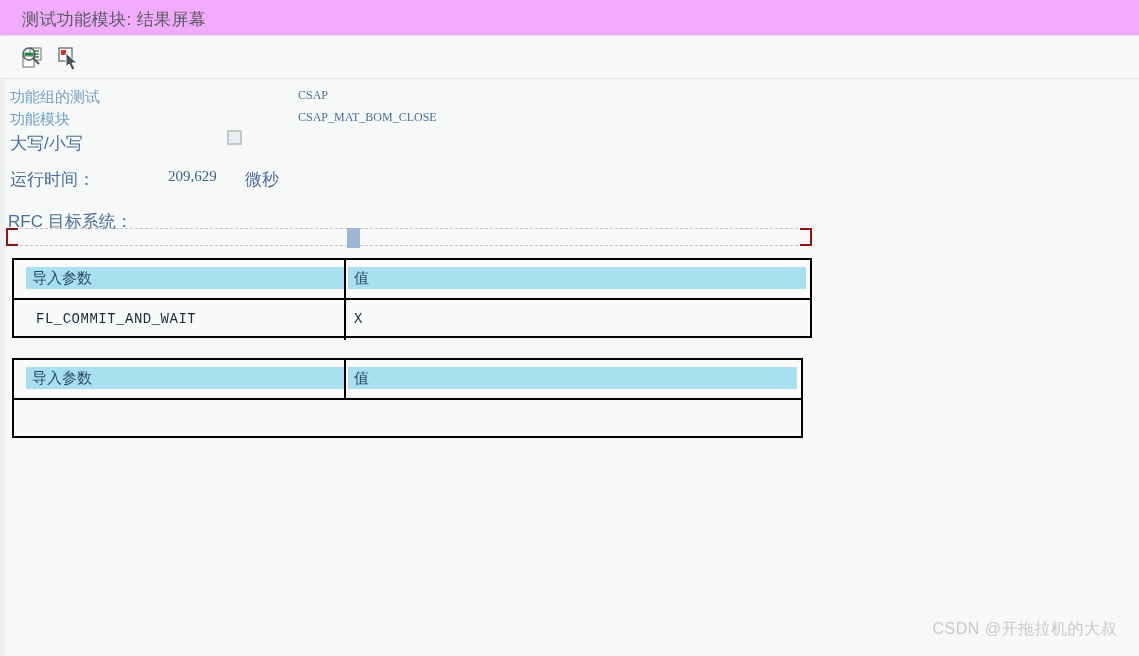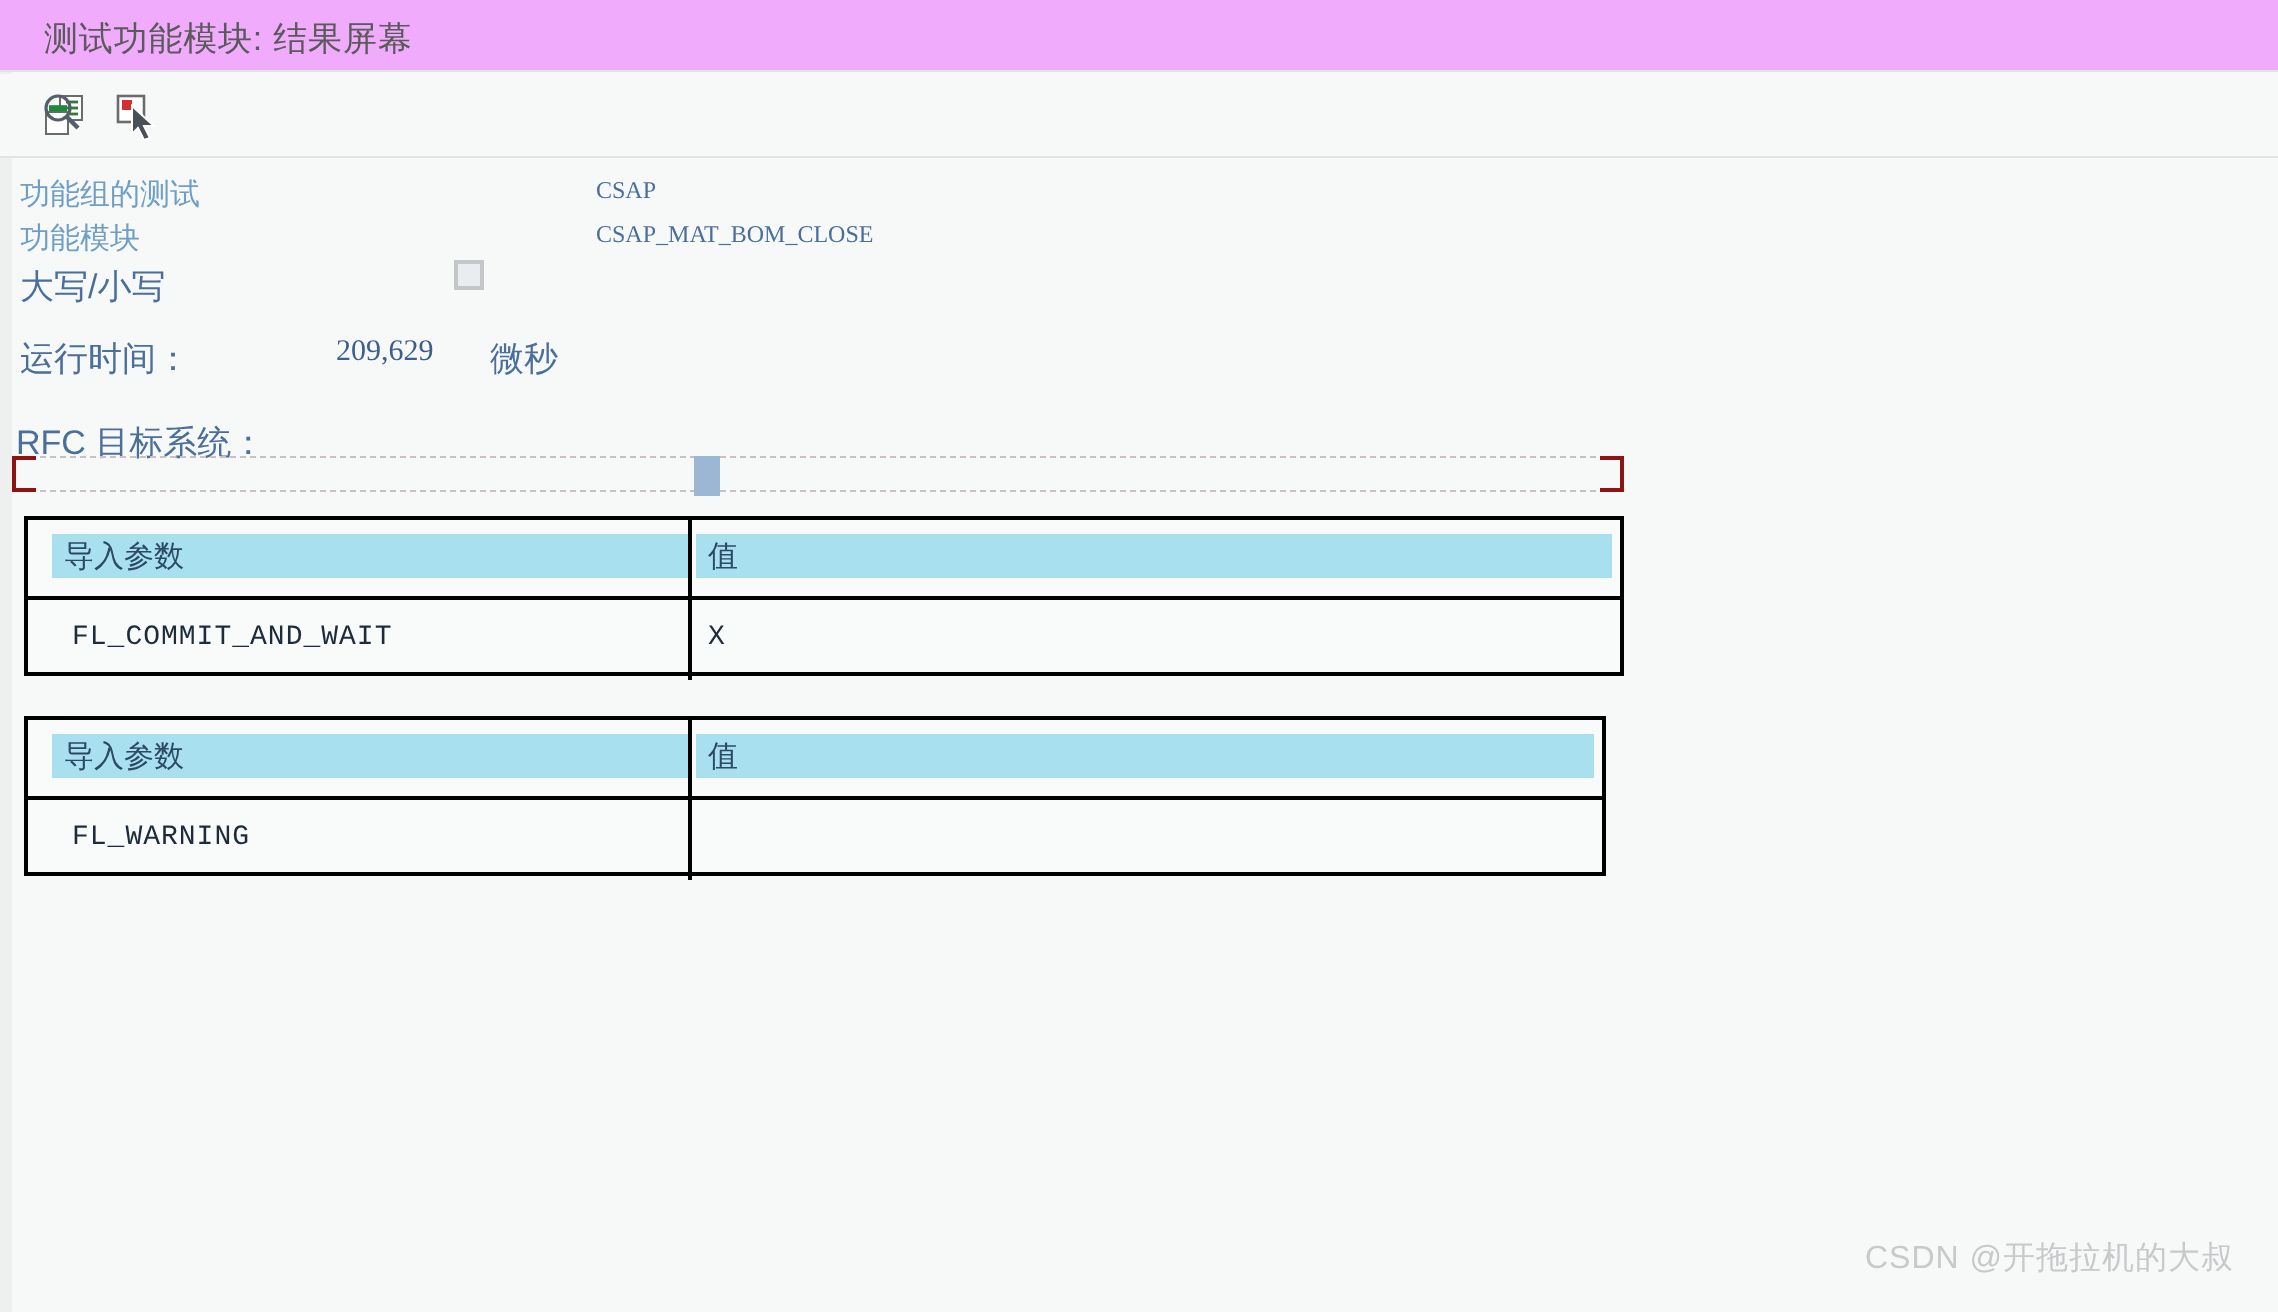--- a/index.html
+++ b/index.html
@@ -289,22 +289,19 @@
     <div class="cell-name">
       <div class="hdr-band"></div>
       <div class="hdr-text">导入参数</div>
     </div>
     <div class="cell-val">
       <div class="hdr-band"></div>
       <div class="hdr-text">值</div>
     </div>
   </div>
   <div class="data-row">
-    <div class="cell-name">
-      <div class="cell-text">FL_WARNING</div>
-    </div>
     <div class="cell-val">
       <div class="cell-text"></div>
     </div>
   </div>
 </div>
 
 <div class="watermark">CSDN @开拖拉机的大叔</div>
 
 </body></html>

